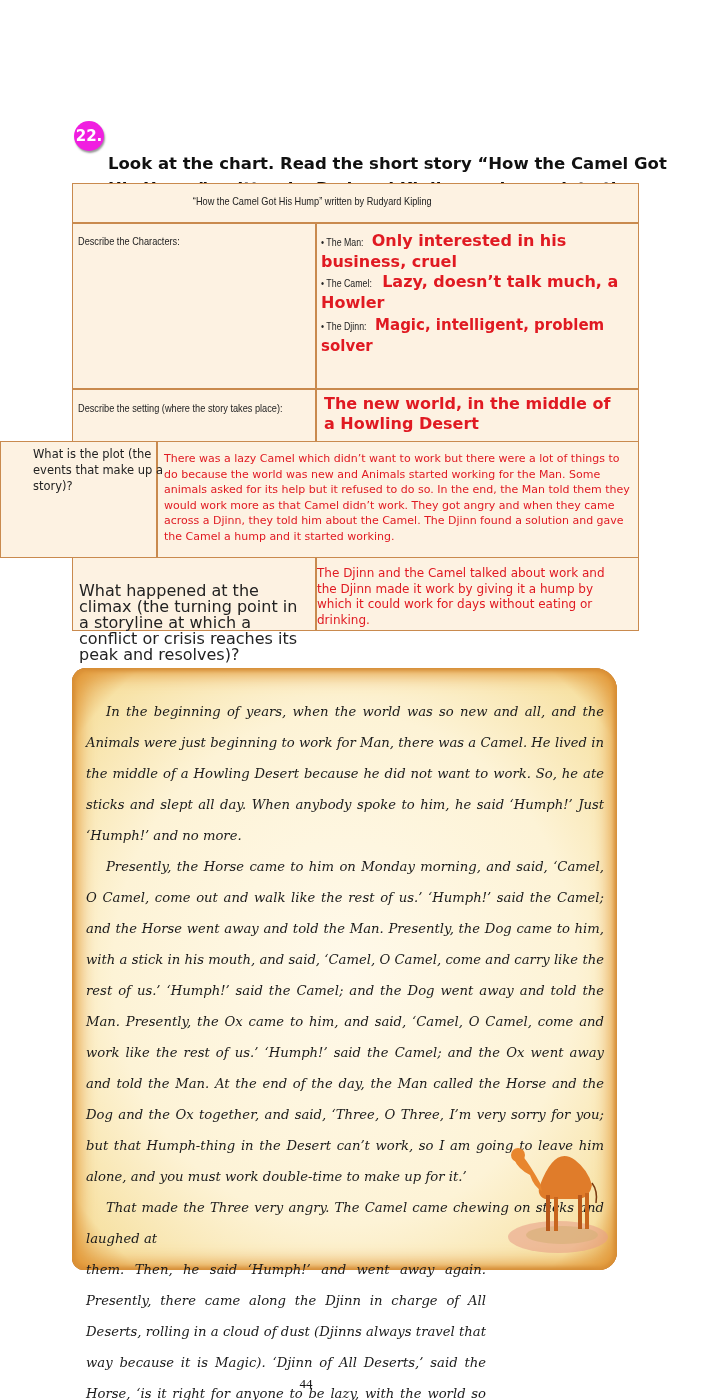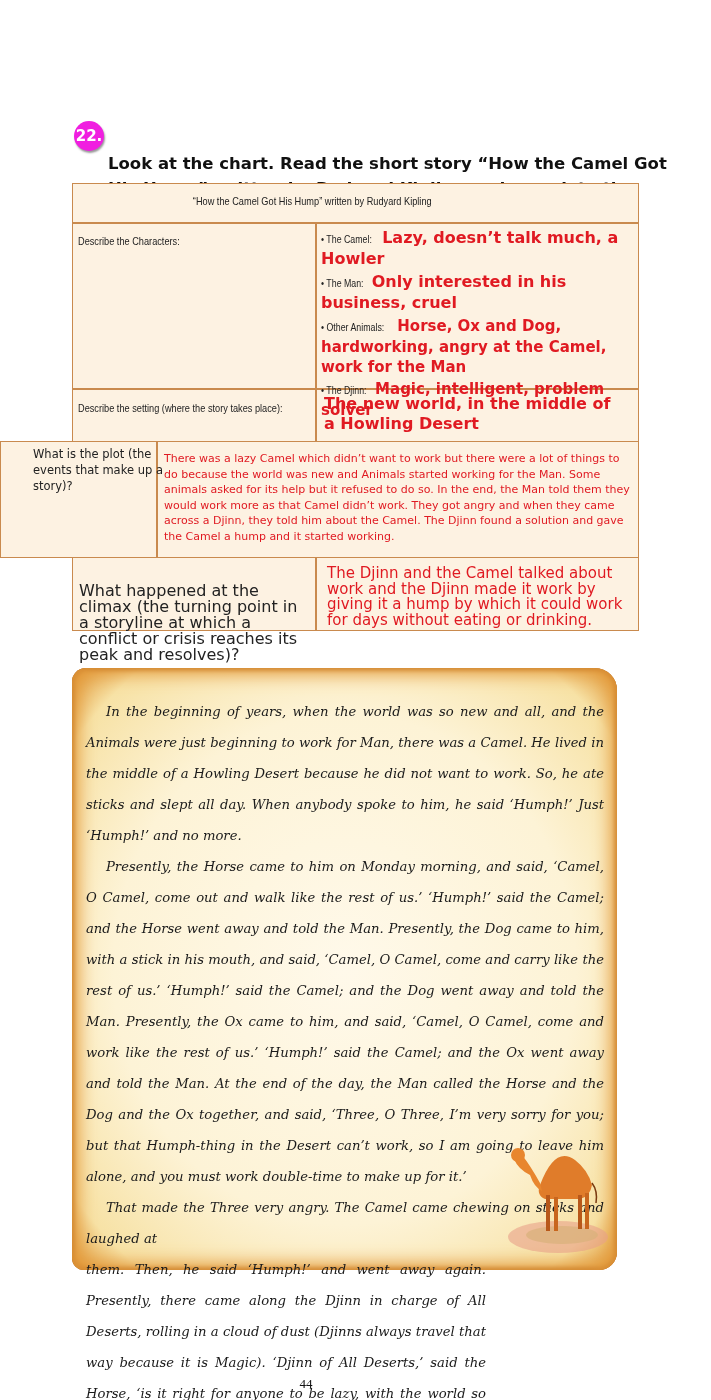--- a/index.html
+++ b/index.html
@@ -42,52 +42,48 @@
 <div class="vline" style="left:315px; top:222px; height:227px;"></div>
 
 <div class="cell" style="left:72px; top:190px; width:481px; text-align:center;">
   <span class="lbl" style="display:inline-block; transform-origin:center top;">“How the Camel Got His Hump” written by Rudyard Kipling</span>
 </div>
 
 <div class="cell" style="left:78px; top:230px;">
   <span class="lbl" style="display:inline-block;">Describe the Characters:</span>
 </div>
 <div class="cell" style="left:321px; top:228px; width:322px;">
-  <div class="ans-big">
-    <span class="mini">• The Camel:</span>
-    <span>Lazy, doesn’t talk much, a Howler</span>
-  </div>
   <div class="ans-big" style="margin-top:3px;">
     <span class="mini">• The Man:</span>
     <span>Only interested in his business, cruel</span>
   </div>
-  <div class="ans-big" style="margin-top:3px; font-size:15px; line-height:20px;">
-    <span class="mini">• Other Animals:</span>
-    <span>Horse, Ox and Dog, hardworking, angry at the Camel, work for the Man</span>
+  <div class="ans-big">
+    <span class="mini">• The Camel:</span>
+    <span>Lazy, doesn’t talk much, a Howler</span>
   </div>
   <div class="ans-big" style="margin-top:2px; font-size:15px;">
     <span class="mini">• The Djinn:</span>
     <span>Magic, intelligent, problem solver</span>
   </div>
 </div>
 
 <div class="cell" style="left:78px; top:397px;text-decoration:underline;">
   <span class="lbl" style="display:inline-block;">Describe the setting (where the story takes place):</span>
 </div>
 <div class="cell ans-big" style="left:324px; top:394px; width:300px;">The new world, in the middle of a Howling Desert</div>
 
 <div class="tbl" style="left:0px; top:441px; width:639px; height:117px;"></div>
 <div class="vline" style="left:156px; top:441px; height:117px;"></div>
 <div class="cell lbl2" style="left:6px; top:446px; width:145px;margin-left:27px;">What is the plot (the events that make up a story)?</div>
 <div class="cell ans-sm" style="left:164px; top:451px; width:470px; font-size:11px; line-height:15.5px;">There was a lazy Camel which didn’t want to work but there were a lot of things to do because the world was new and Animals started working for the Man. Some animals asked for its help but it refused to do so. In the end, the Man told them they would work more as that Camel didn’t work. They got angry and when they came across a Djinn, they told him about the Camel. The Djinn found a solution and gave the Camel a hump and it started working.</div>
 
 <div class="tbl" style="left:72px; top:557px; width:567px; height:74px;"></div>
 <div class="vline" style="left:315px; top:557px; height:74px;"></div>
 <div class="cell lbl2" style="left:79px; top:583px; width:232px; font-size:16px; line-height:16px;">What happened at the climax (the turning point in a storyline at which a conflict or crisis reaches its peak and resolves)?</div>
-<div class="cell ans-sm" style="left:327px; top:566px; width:300px; font-size:15px; line-height:15.5px;">The Djinn and the Camel talked about work and the Djinn made it work by giving it a hump by which it could work for days without eating or drinking.</div>
+<div class="cell ans-sm" style="left:317px; top:566px; width:300px; font-size:12px; line-height:15.5px;">The Djinn and the Camel talked about work and the Djinn made it work by giving it a hump by which it could work for days without eating or drinking.</div>
 
 <div class="scroll"></div>
 <div class="story">
   <p>In the beginning of years, when the world was so new and all, and the Animals were just beginning to work for Man, there was a Camel. He lived in the middle of a Howling Desert because he did not want to work. So, he ate sticks and slept all day. When anybody spoke to him, he said ‘Humph!’ Just ‘Humph!’ and no more.</p>
   <p>Presently, the Horse came to him on Monday morning, and said, ‘Camel, O Camel, come out and walk like the rest of us.’ ‘Humph!’ said the Camel; and the Horse went away and told the Man. Presently, the Dog came to him, with a stick in his mouth, and said, ‘Camel, O Camel, come and carry like the rest of us.’ ‘Humph!’ said the Camel; and the Dog went away and told the Man. Presently, the Ox came to him, and said, ‘Camel, O Camel, come and work like the rest of us.’ ‘Humph!’ said the Camel; and the Ox went away and told the Man. At the end of the day, the Man called the Horse and the Dog and the Ox together, and said, ‘Three, O Three, I’m very sorry for you; but that Humph-thing in the Desert can’t work, so I am going to leave him alone, and you must work double-time to make up for it.’</p>
   <p>That made the Three very angry. The Camel came chewing on sticks and laughed at</p>
   <p class="narrow" style="text-indent:0;">them. Then, he said ‘Humph!’ and went away again. Presently, there came along the Djinn in charge of All Deserts, rolling in a cloud of dust (Djinns always travel that way because it is Magic). ‘Djinn of All Deserts,’ said the Horse, ‘is it right for anyone to be lazy, with the world so new-and-all?’ ‘Certainly not,’ said the Djinn. ‘Well,’ said the Horse, ‘there’s a thing in the middle of your Howling Desert with</p>
 </div>
 
 <svg class="camel" viewBox="0 0 110 130">

